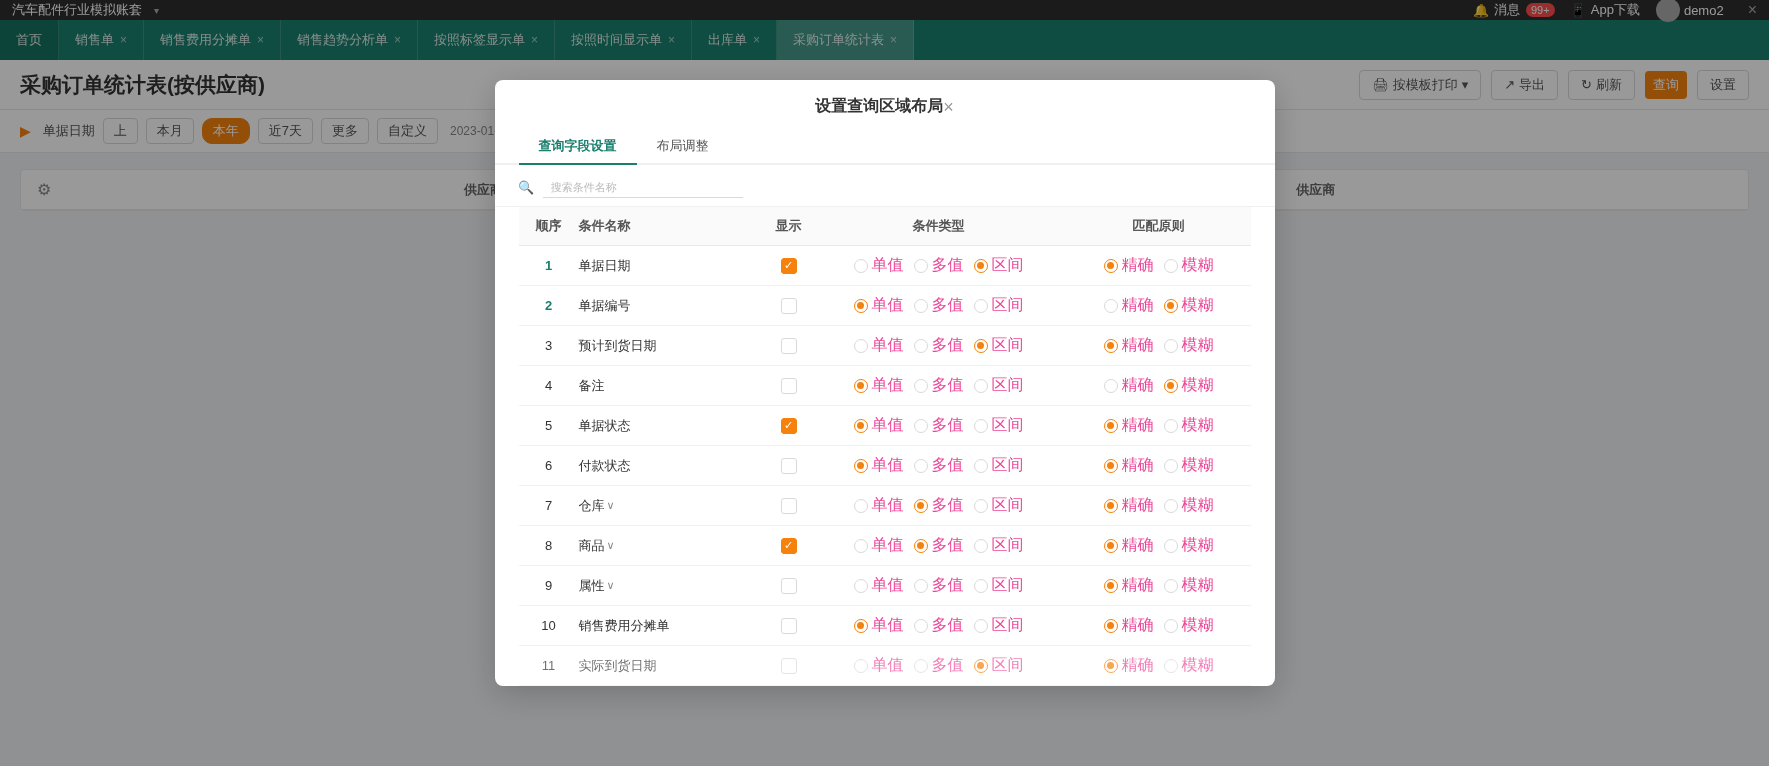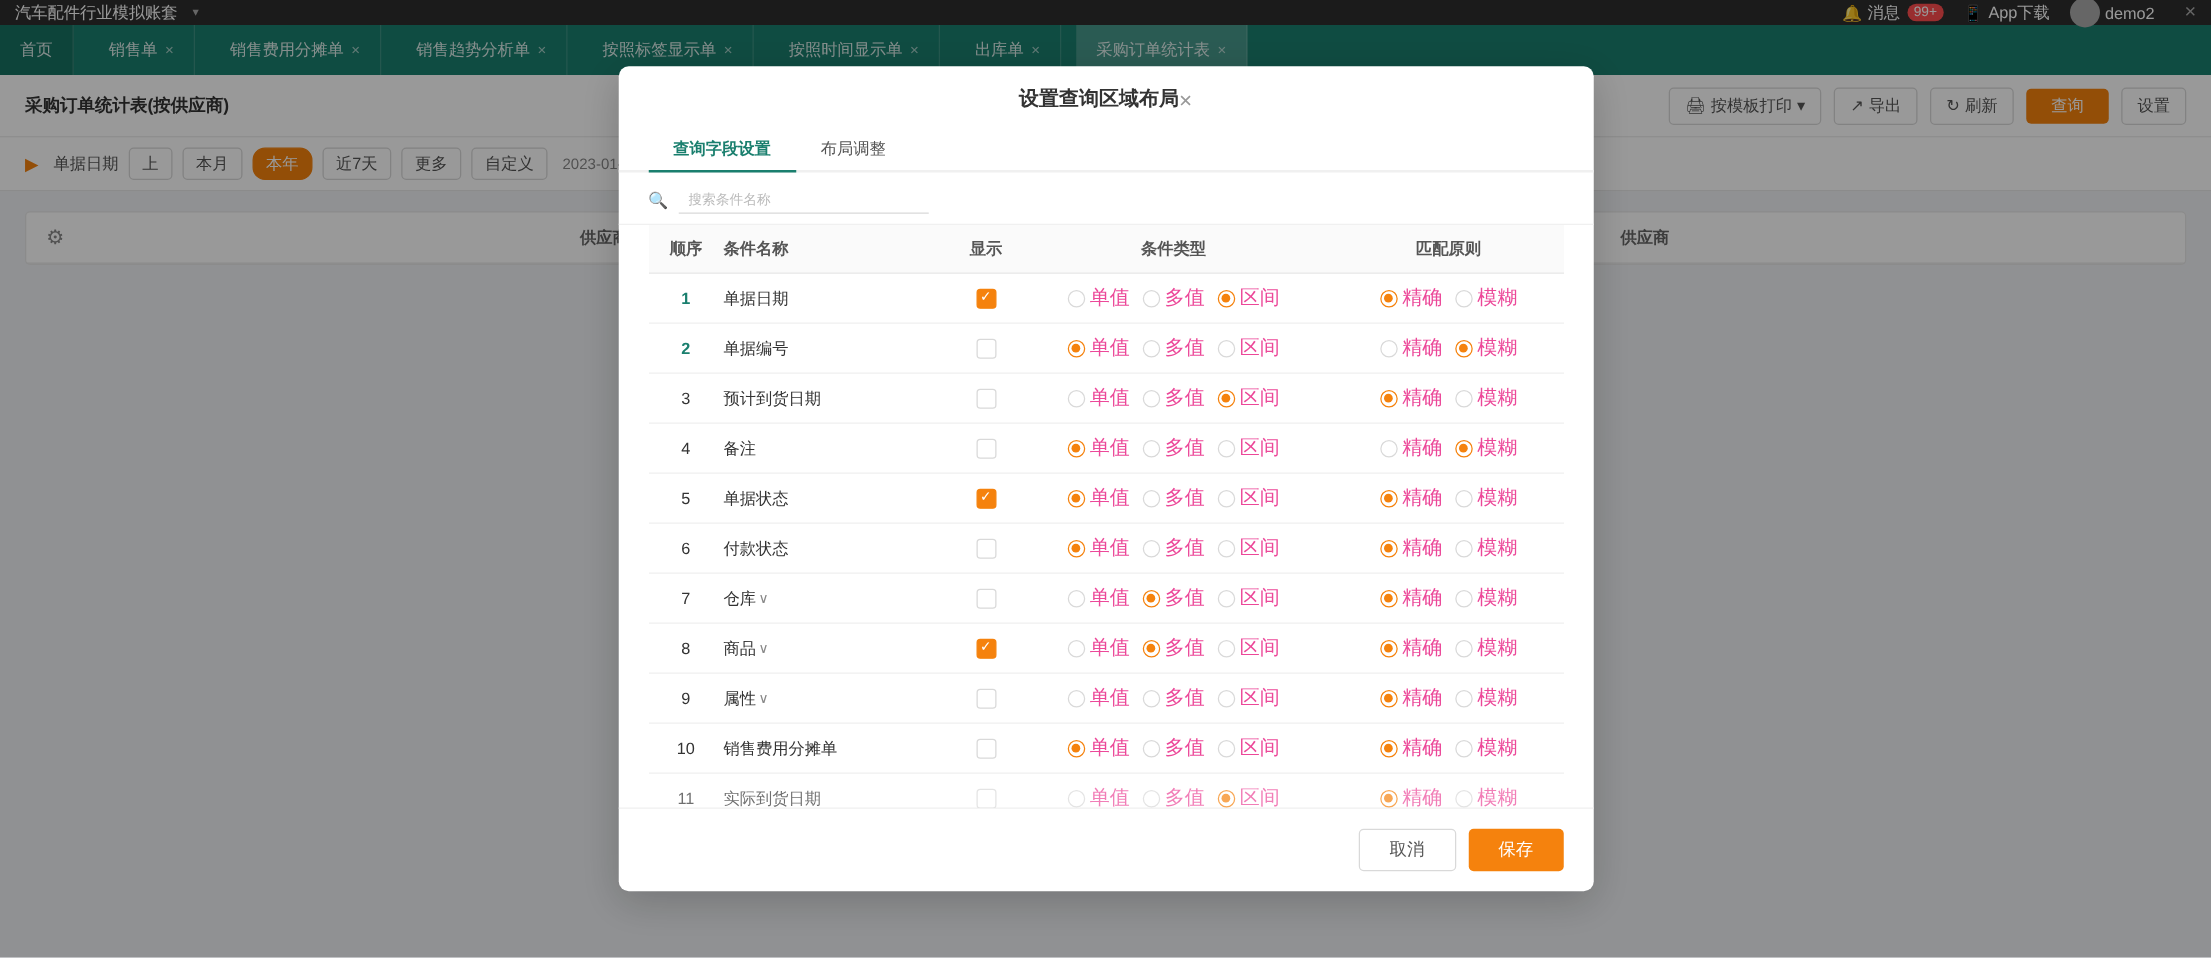--- a/index.html
+++ b/index.html
@@ -30,21 +30,21 @@
     .top-right-item { display: flex; align-items: center; gap: 4px; cursor: pointer; }
     .close-btn-top { color: #aaa; cursor: pointer; font-size: 16px; margin-left: 8px; }
 
     
     .tab-bar {
       background: #1a7f6e;
       height: 40px;
       display: flex;
       align-items: center;
       padding: 0 0 0 0;
-      gap: 12px;
+      gap: 0;
     }
     .tab-item {
       height: 40px;
       display: flex;
       align-items: center;
       padding: 0 16px;
       color: rgba(255,255,255,0.85);
       cursor: pointer;
       font-size: 13px;
       white-space: nowrap;
@@ -58,38 +58,38 @@
     
     .page-header {
       background: #fff;
       height: 50px;
       display: flex;
       align-items: center;
       padding: 0 20px;
       border-bottom: 1px solid #e8e8e8;
       justify-content: space-between;
     }
-    .page-title { font-size: 14px; font-weight: bold; color: #333; }
+    .page-title { font-size: 21px; font-weight: bold; color: #333; }
     .page-actions { display: flex; align-items: center; gap: 10px; }
     .btn-outline {
       border: 1px solid #d9d9d9;
       background: #fff;
       padding: 5px 12px;
       border-radius: 4px;
       cursor: pointer;
       display: flex;
       align-items: center;
       gap: 4px;
       color: #555;
     }
     .btn-primary-orange {
       background: #f5820d;
       color: #fff;
       border: none;
-      padding: 5px 20px;
+      padding: 5px 8px;
       border-radius: 4px;
       cursor: pointer;
     }
 
     
     .toolbar {
       background: #fff;
       padding: 8px 20px;
       display: flex;
       align-items: center;
@@ -874,18 +874,14 @@
             <label class="radio-item">
                 <div class="radio-circle"></div>
                 <span class="radio-label">模糊</span>
               </label>
           </div>
         </div>
       </div>
 
     </div>
 
-    <div class="dialog-footer">
-      <button class="btn-cancel">取消</button>
-      <button class="btn-save">保存</button>
-    </div>
   </div>
 </div>
 
 </body></html>

